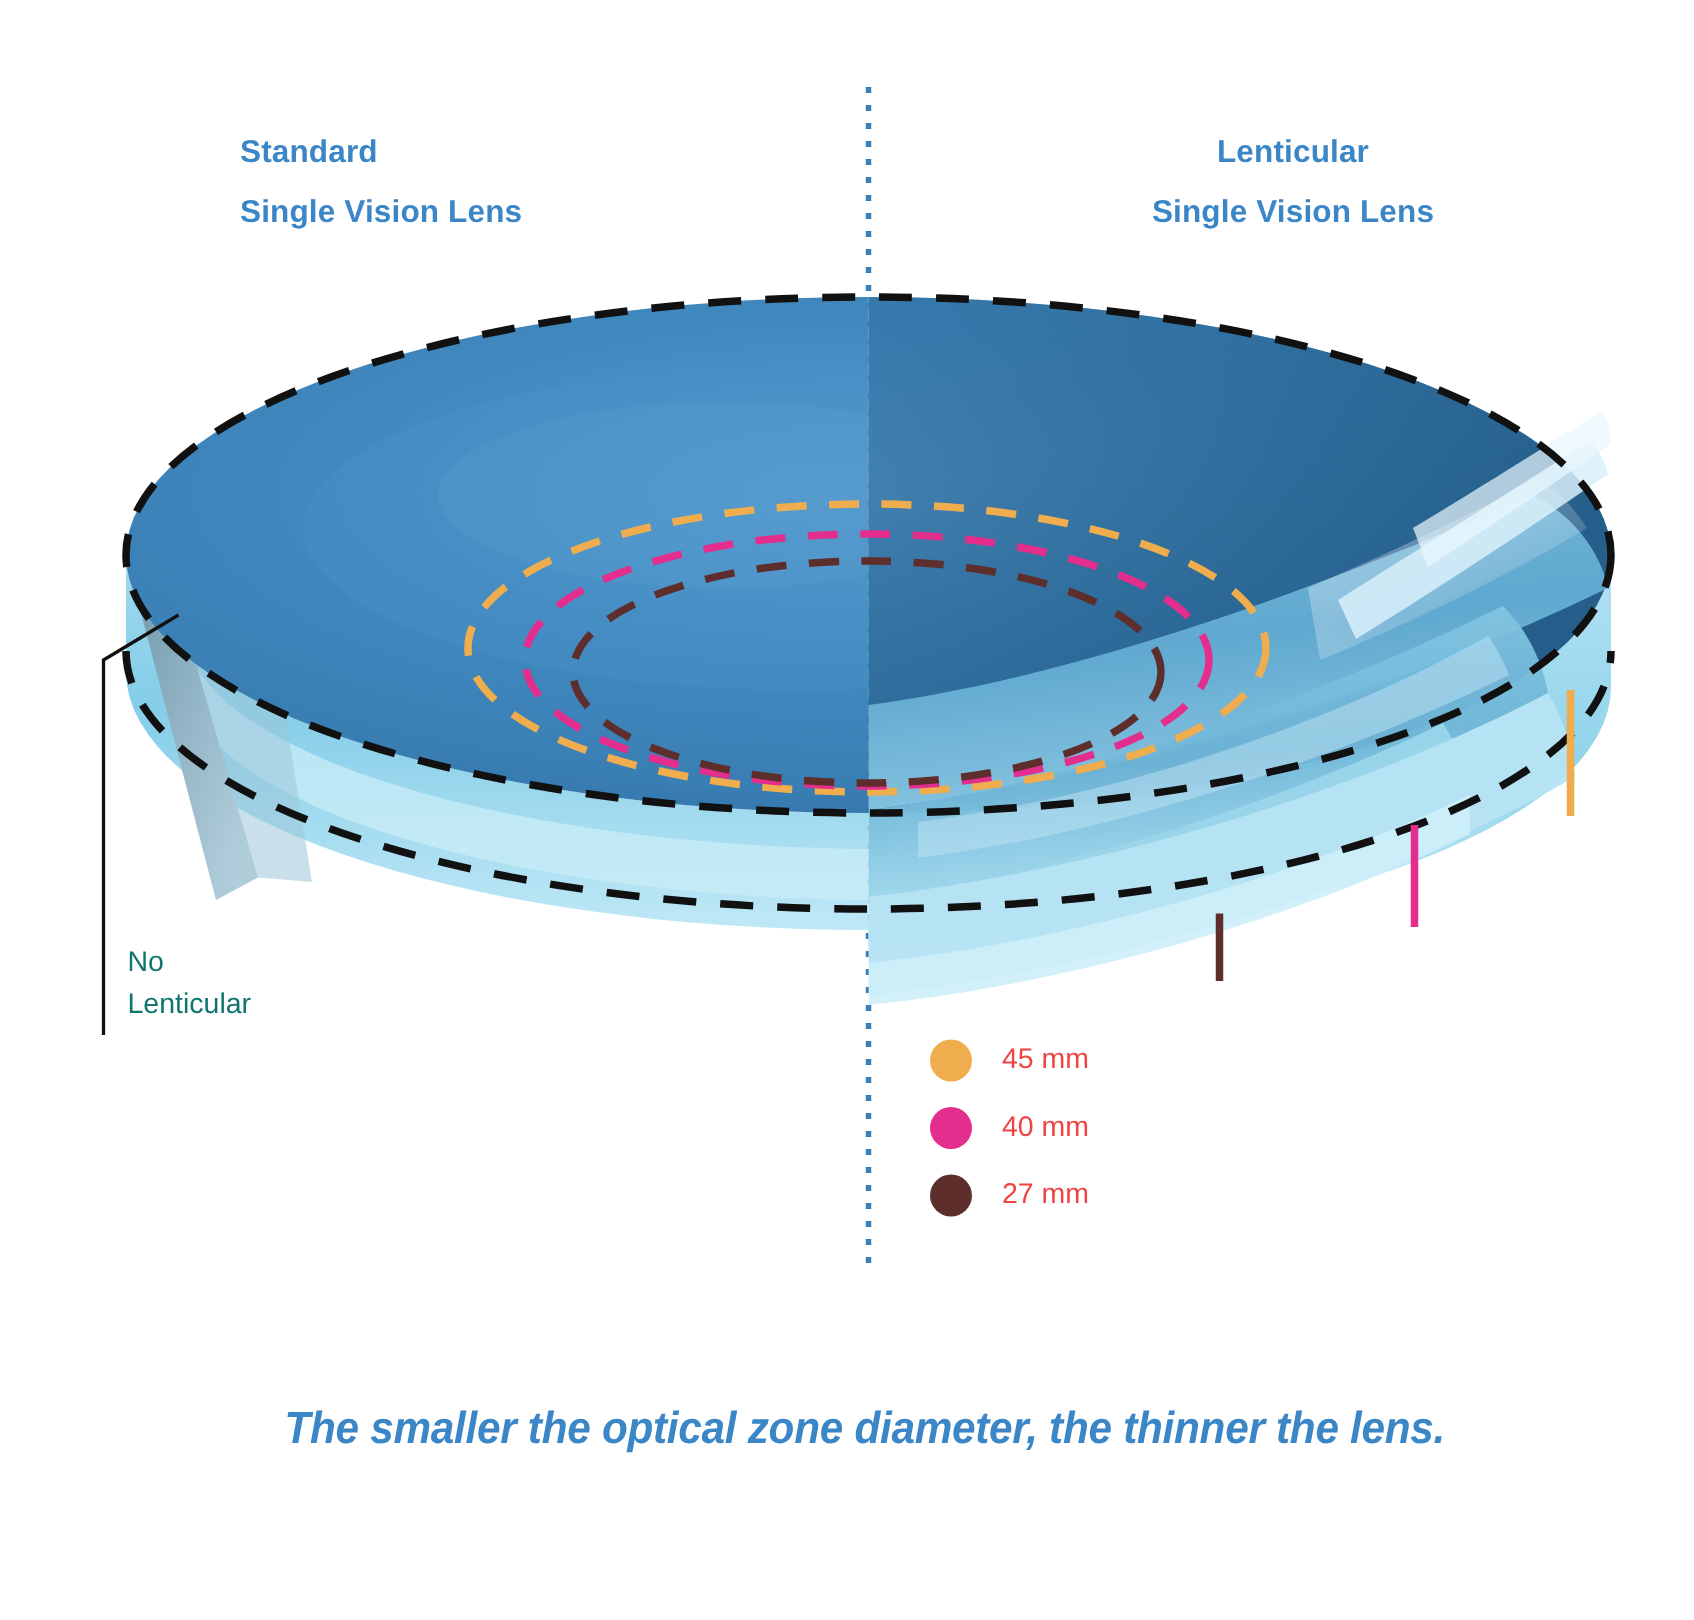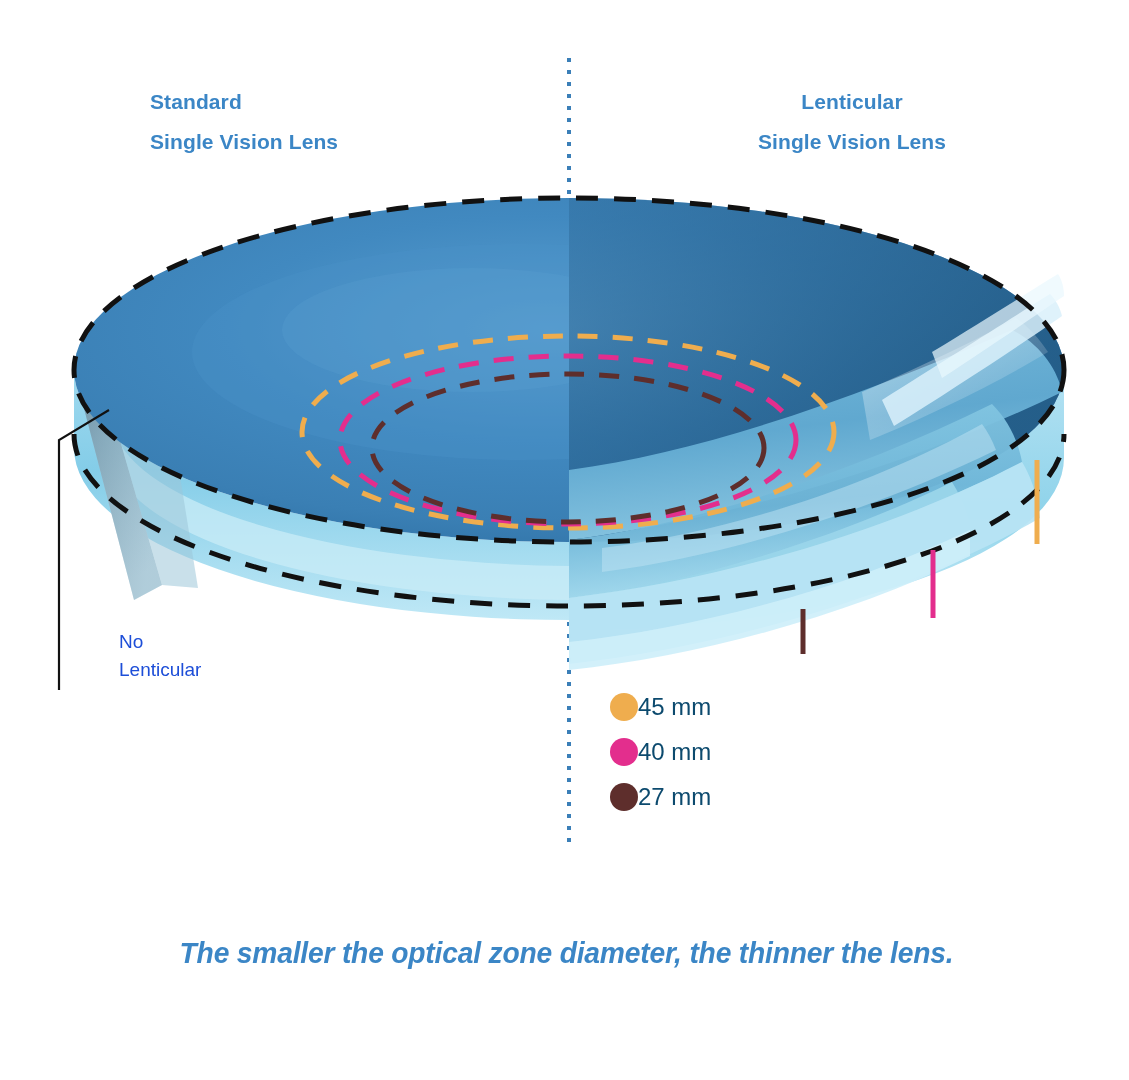--- a/index.html
+++ b/index.html
@@ -11,21 +11,21 @@
   body {
     width: 1129px;
     height: 1080px;
     position: relative;
     overflow: hidden;
     font-family: "Liberation Sans", sans-serif;
     -webkit-font-smoothing: antialiased;
   }
   .stage {
     position: absolute;
-    left: 2px; top: 0;
+    left: 12px; top: 0;
     width: 916px;
     height: 1080px;
   }
 
   
   .heading {
     position: absolute;
     font-weight: bold;
     font-size: 21px;
     line-height: 1.9;
@@ -53,45 +53,45 @@
     height: 1080px;
   }
 
   
   #callout-no-lenticular {
     position: absolute;
     left: 73px;
     top: 628px;
     font-size: 19px;
     line-height: 1.45;
-    color: #1d4ed8;
+    color: #0f766e;
     white-space: pre-line;
-    margin-left: 44px;
   }
 
   
   #legend {
     position: absolute;
     left: 608px;
     top: 684px;
   }
   .legend-row {
     display: flex;
     align-items: center;
     height: 45px;
   }
   .legend-swatch {
     width: 28px;
     height: 28px;
     border-radius: 50%;
     flex: 0 0 auto;
   }
   .legend-label {
-    font-size: 24px;
-    color: #0c4a6e;
+    margin-left: 20px;
+    font-size: 19px;
+    color: #ef4444;
     white-space: nowrap;
   }
 
   
   #caption {
     position: absolute;
     left: 0;
     top: 936px;
     width: 1129px;
     text-align: center;

